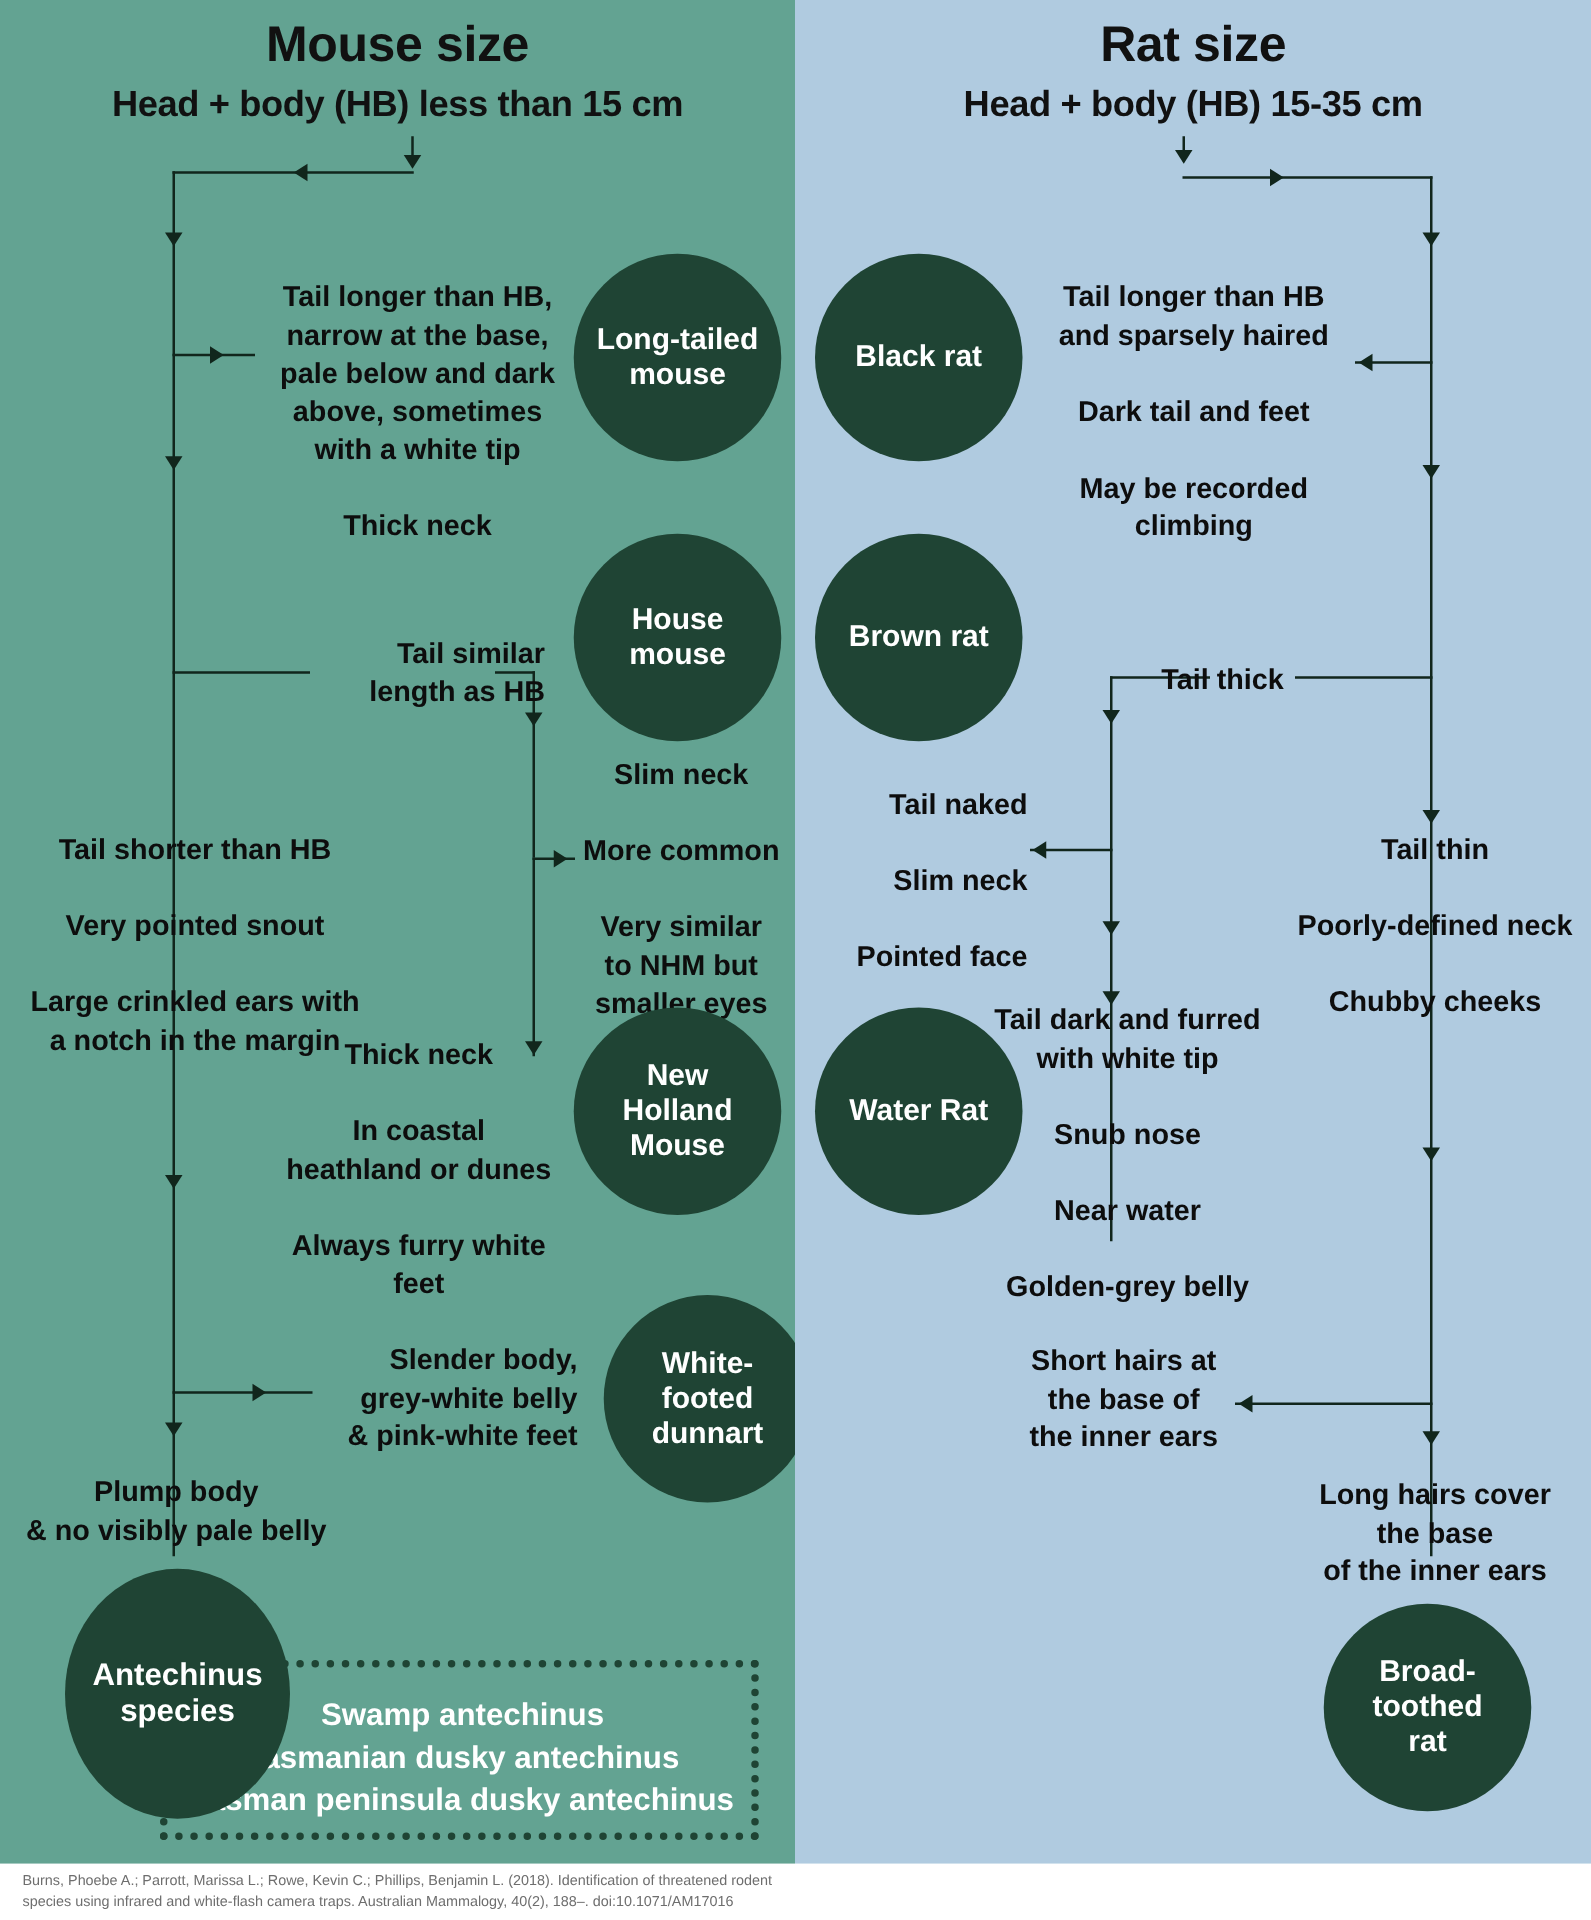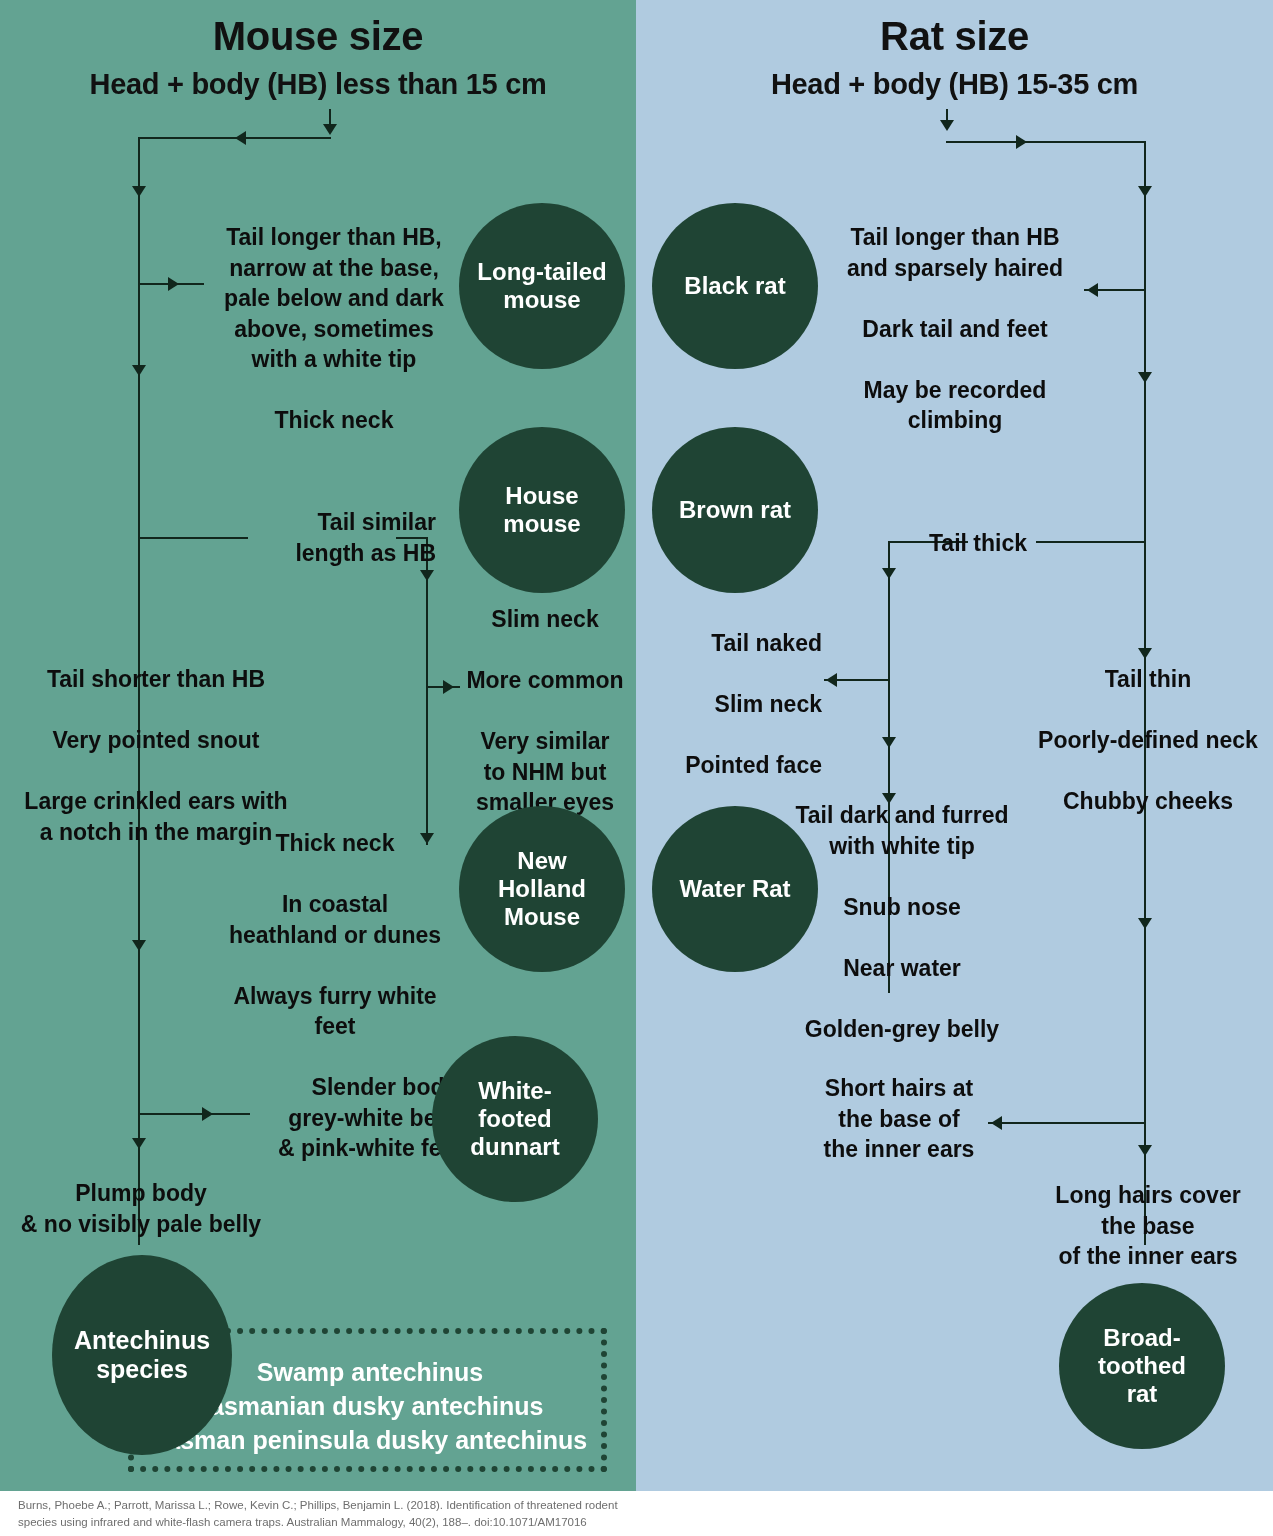--- a/index.html
+++ b/index.html
@@ -196,21 +196,21 @@
     <div class="node" style="left:459px; top:203px; width:166px; height:166px;">Long-tailed
 mouse</div>
 
     <div class="node" style="left:459px; top:427px; width:166px; height:166px;">House
 mouse</div>
 
     <div class="node" style="left:459px; top:806px; width:166px; height:166px;">New
 Holland
 Mouse</div>
 
-    <div class="node" style="left:432px; top:1036px; width:166px; height:166px;">White-footed
+    <div class="node" style="left:483px; top:1036px; width:166px; height:166px;">White-footed
 dunnart</div>
 
     <div id="antechinus-box"></div>
     <div id="antechinus-list">Swamp antechinus
 Tasmanian dusky antechinus
 Tasman peninsula dusky antechinus</div>
 
     <div class="node" style="left:52px; top:1255px; width:180px; height:200px; font-size:25px;">Antechinus
 species</div>
   </div>

